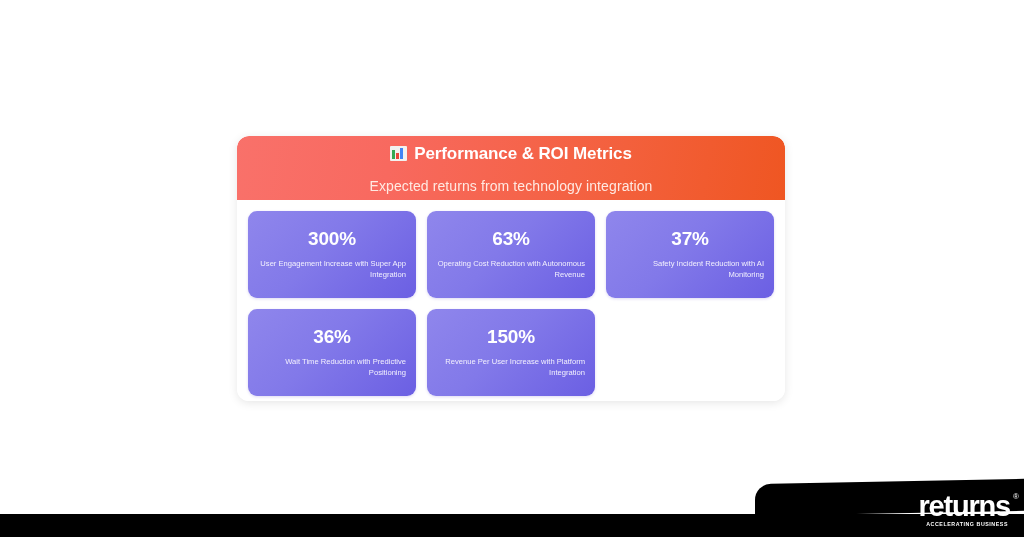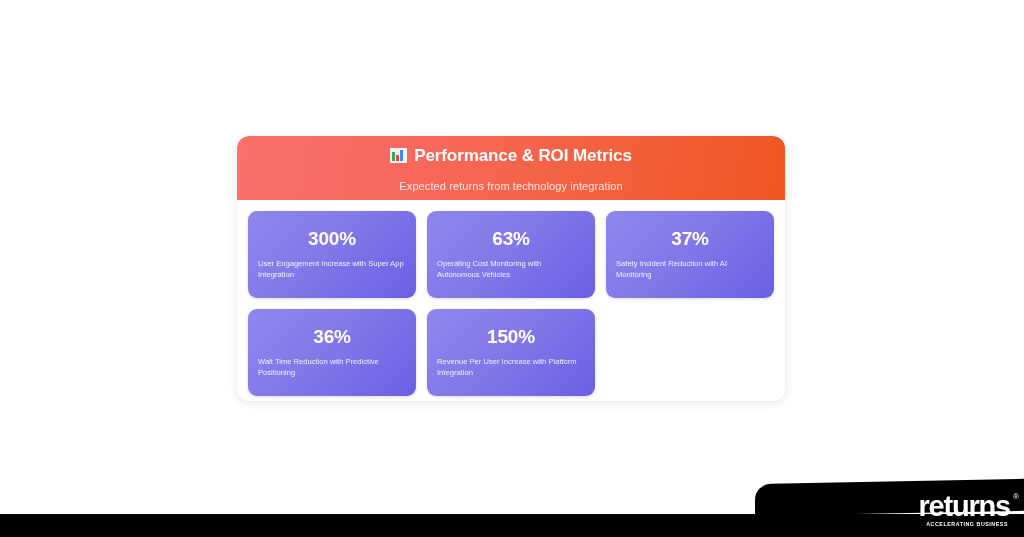--- a/index.html
+++ b/index.html
@@ -76,21 +76,21 @@
     color: #ffffff;
     font-size: 17px;
     font-weight: bold;
     letter-spacing: -0.1px;
     white-space: nowrap;
   }
 
   #panel-subtitle {
     margin-top: 16px;
     color: #ffe9e2;
-    font-size: 11px;
+    font-size: 14px;
     font-weight: normal;
     letter-spacing: 0.1px;
     white-space: nowrap;
   }
 
   
   #metrics-grid {
     display: grid;
     grid-template-columns: repeat(3, 1fr);
     grid-template-rows: repeat(2, 87px);
@@ -100,21 +100,21 @@
   }
 
   .metric-card {
     background: linear-gradient(135deg, #8f86ec 0%, #8279e9 45%, #6b5fe3 100%);
     border-radius: 9px;
     display: flex;
     flex-direction: column;
     align-items: center;
     justify-content: center;
     padding: 6px 10px;
-    text-align: left;
+    text-align: right;
     box-shadow: 0 1px 3px rgba(90,70,200,0.20);
   }
 
   .metric-value {
     color: #ffffff;
     font-size: 19px;
     font-weight: bold;
     line-height: 1.05;
     letter-spacing: -0.2px;
   }
@@ -208,21 +208,21 @@
 
     <div id="metrics-grid">
 
       <div class="metric-card">
         <div class="metric-value">300%</div>
         <div class="metric-label">User Engagement Increase with Super App Integration</div>
       </div>
 
       <div class="metric-card">
         <div class="metric-value">63%</div>
-        <div class="metric-label">Operating Cost Monitoring with Autonomous Vehicles</div>
+        <div class="metric-label">Operating Cost Reduction with Autonomous Revenue</div>
       </div>
 
       <div class="metric-card">
         <div class="metric-value">37%</div>
         <div class="metric-label">Safety Incident Reduction with AI Monitoring</div>
       </div>
 
       <div class="metric-card">
         <div class="metric-value">36%</div>
         <div class="metric-label">Wait Time Reduction with Predictive Positioning</div>

